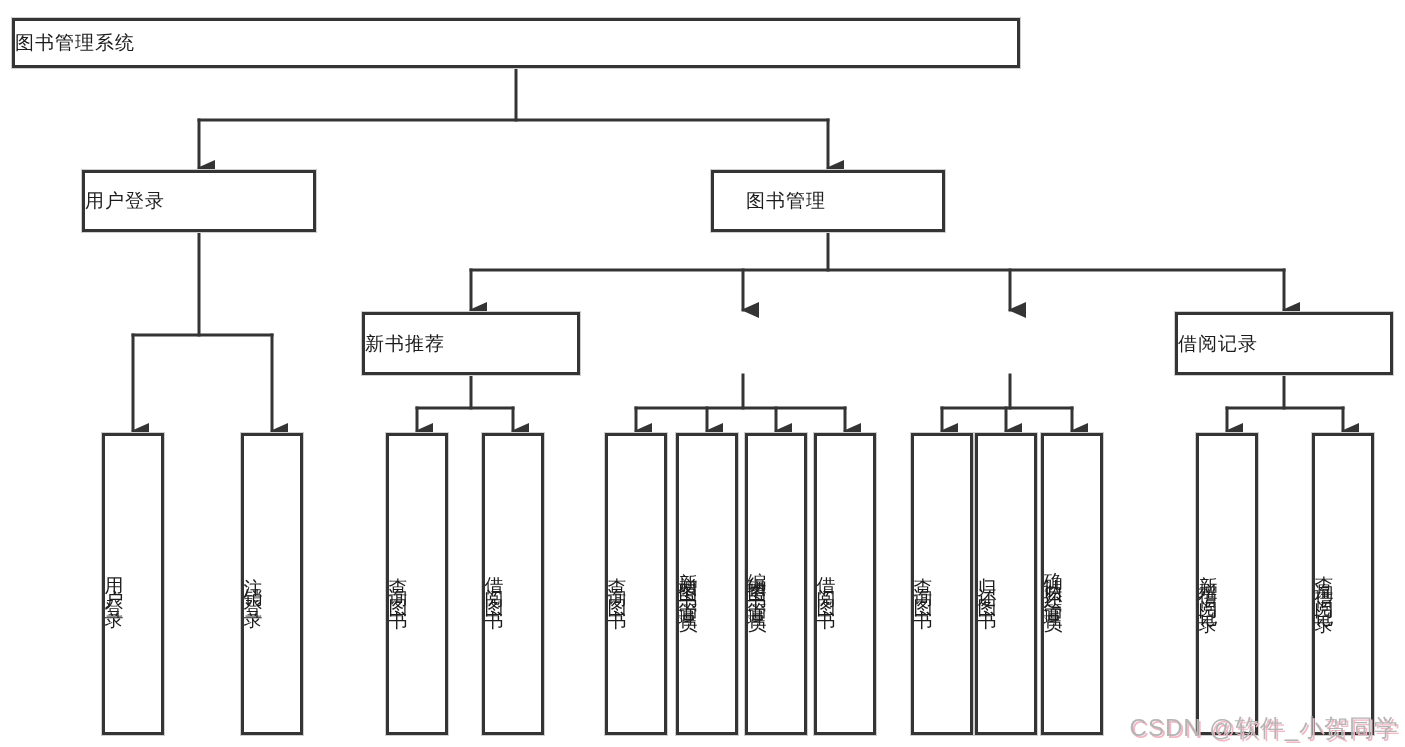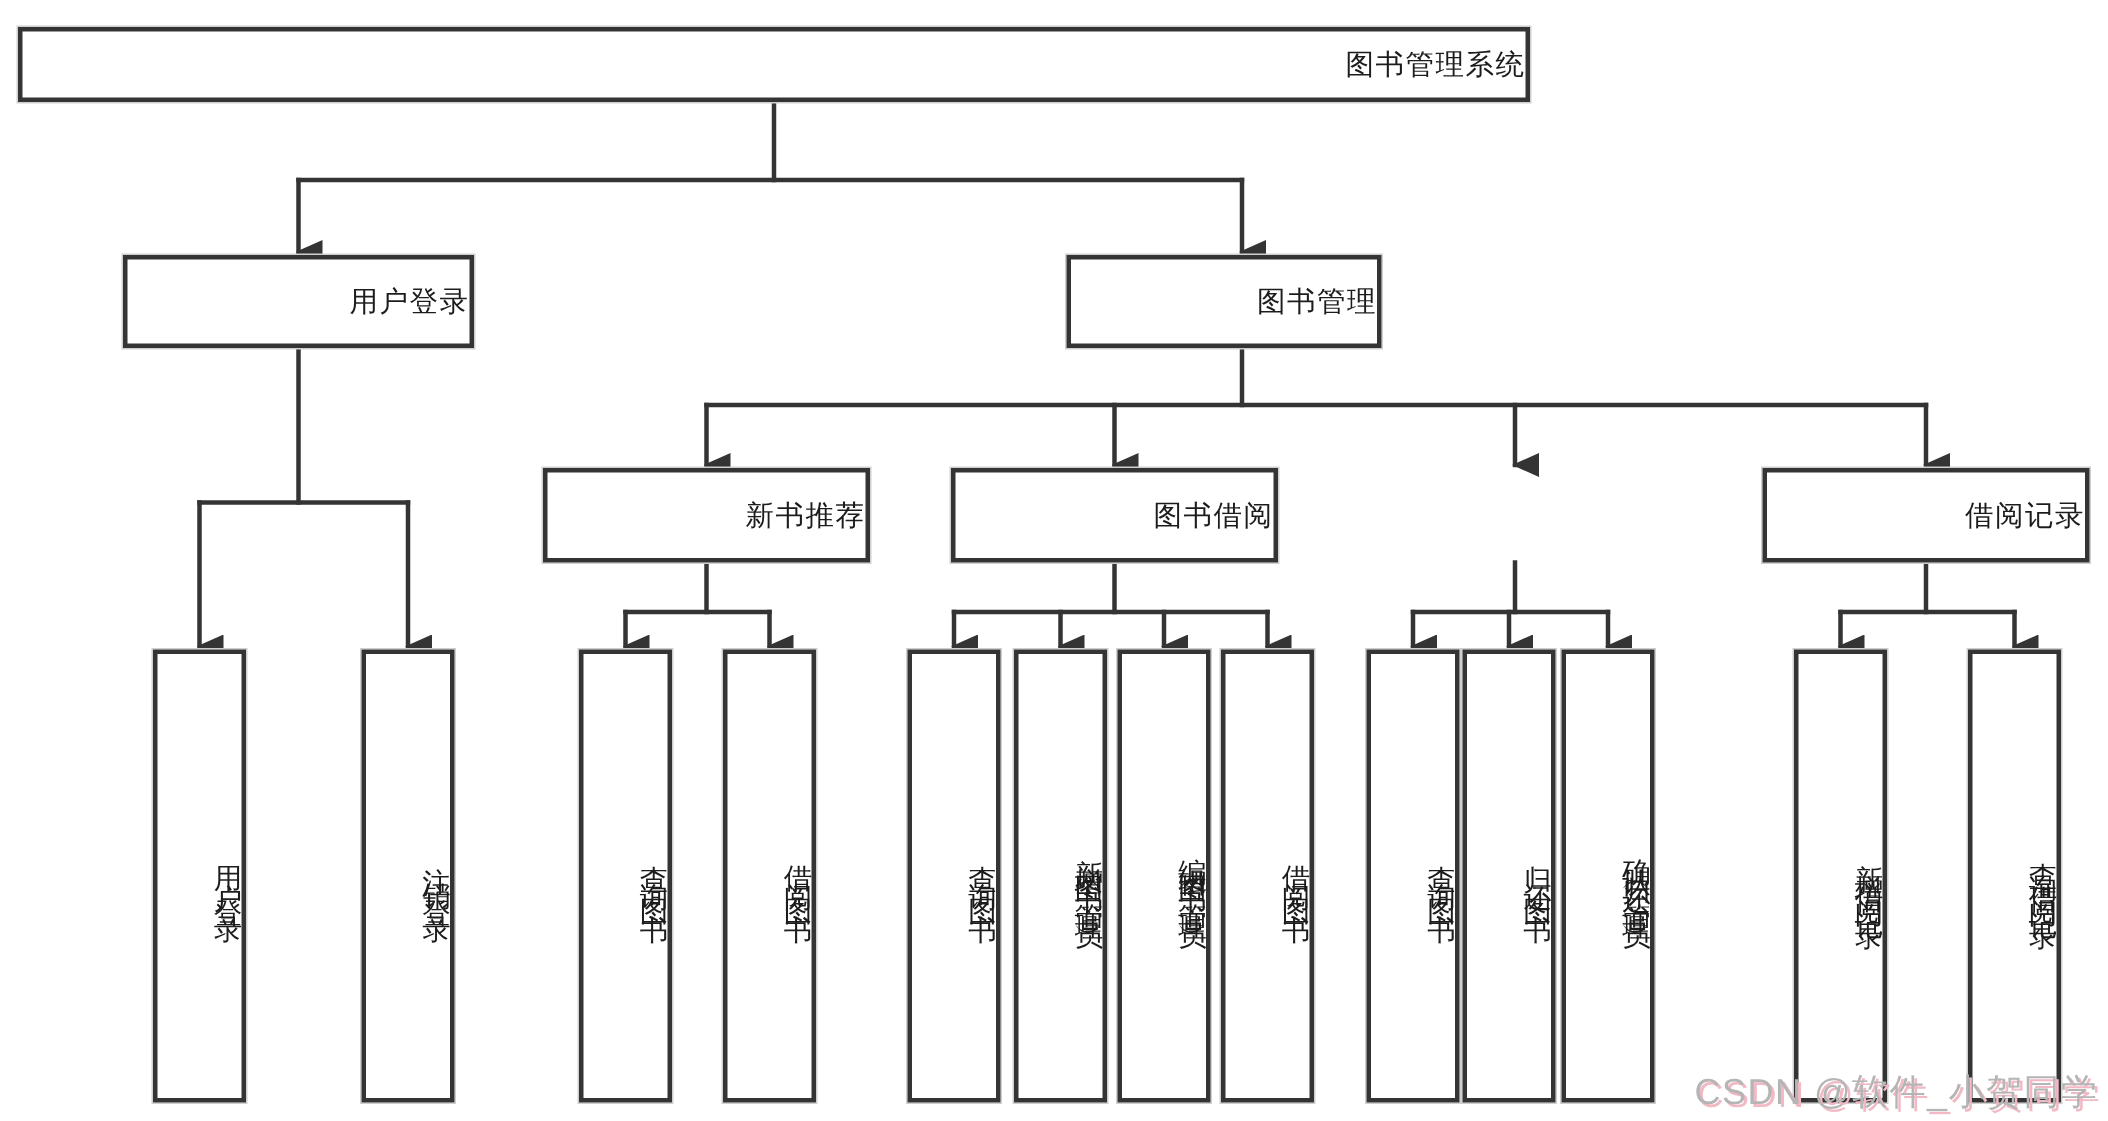--- a/index.html
+++ b/index.html
@@ -22,21 +22,21 @@
     pointer-events: none;
   }
   .node {
     position: absolute;
     box-sizing: border-box;
     background: #ffffff;
     border: 3px solid #343434;
     color: #1c1c1c;
     display: flex;
     align-items: center;
-    justify-content: flex-end;
+    justify-content: flex-start;
     box-shadow: 0 0 0 1px #cfcfcf;
   }
   .h-node {
     font-size: 19px;
     letter-spacing: 1px;
     text-align: center;
     white-space: nowrap;
   }
   .v-node {
     font-size: 19px;
@@ -114,29 +114,26 @@
     </g>
   </svg>
 
   <div class="node h-node" style="left:12px; top:18px; width:1008px; height:50px;">
     <span>图书管理系统</span>
   </div>
 
   <div class="node h-node" style="left:82px; top:170px; width:234px; height:62px;">
     <span>用户登录</span>
   </div>
-  <div class="node h-node" style="left:711px; top:170px; width:210px; height:62px;">
+  <div class="node h-node" style="left:711px; top:170px; width:234px; height:62px;padding-left:32px;">
     <span>图书管理</span>
   </div>
 
   <div class="node h-node" style="left:362px; top:312px; width:218px; height:63px;">
     <span>新书推荐</span>
-  </div>
-  <div class="node h-node" style="left:634px; top:312px; width:218px; height:63px;">
-    <span>图书借阅</span>
   </div>
   <div class="node h-node" style="left:1175px; top:312px; width:218px; height:63px;">
     <span>借阅记录</span>
   </div>
 
   <div class="node v-node" style="left:102px; top:433px; width:62px; height:302px;">
     <span class="vtext">用户登录</span>
   </div>
   <div class="node v-node" style="left:241px; top:433px; width:62px; height:302px;">
     <span class="vtext">注销登录</span>

